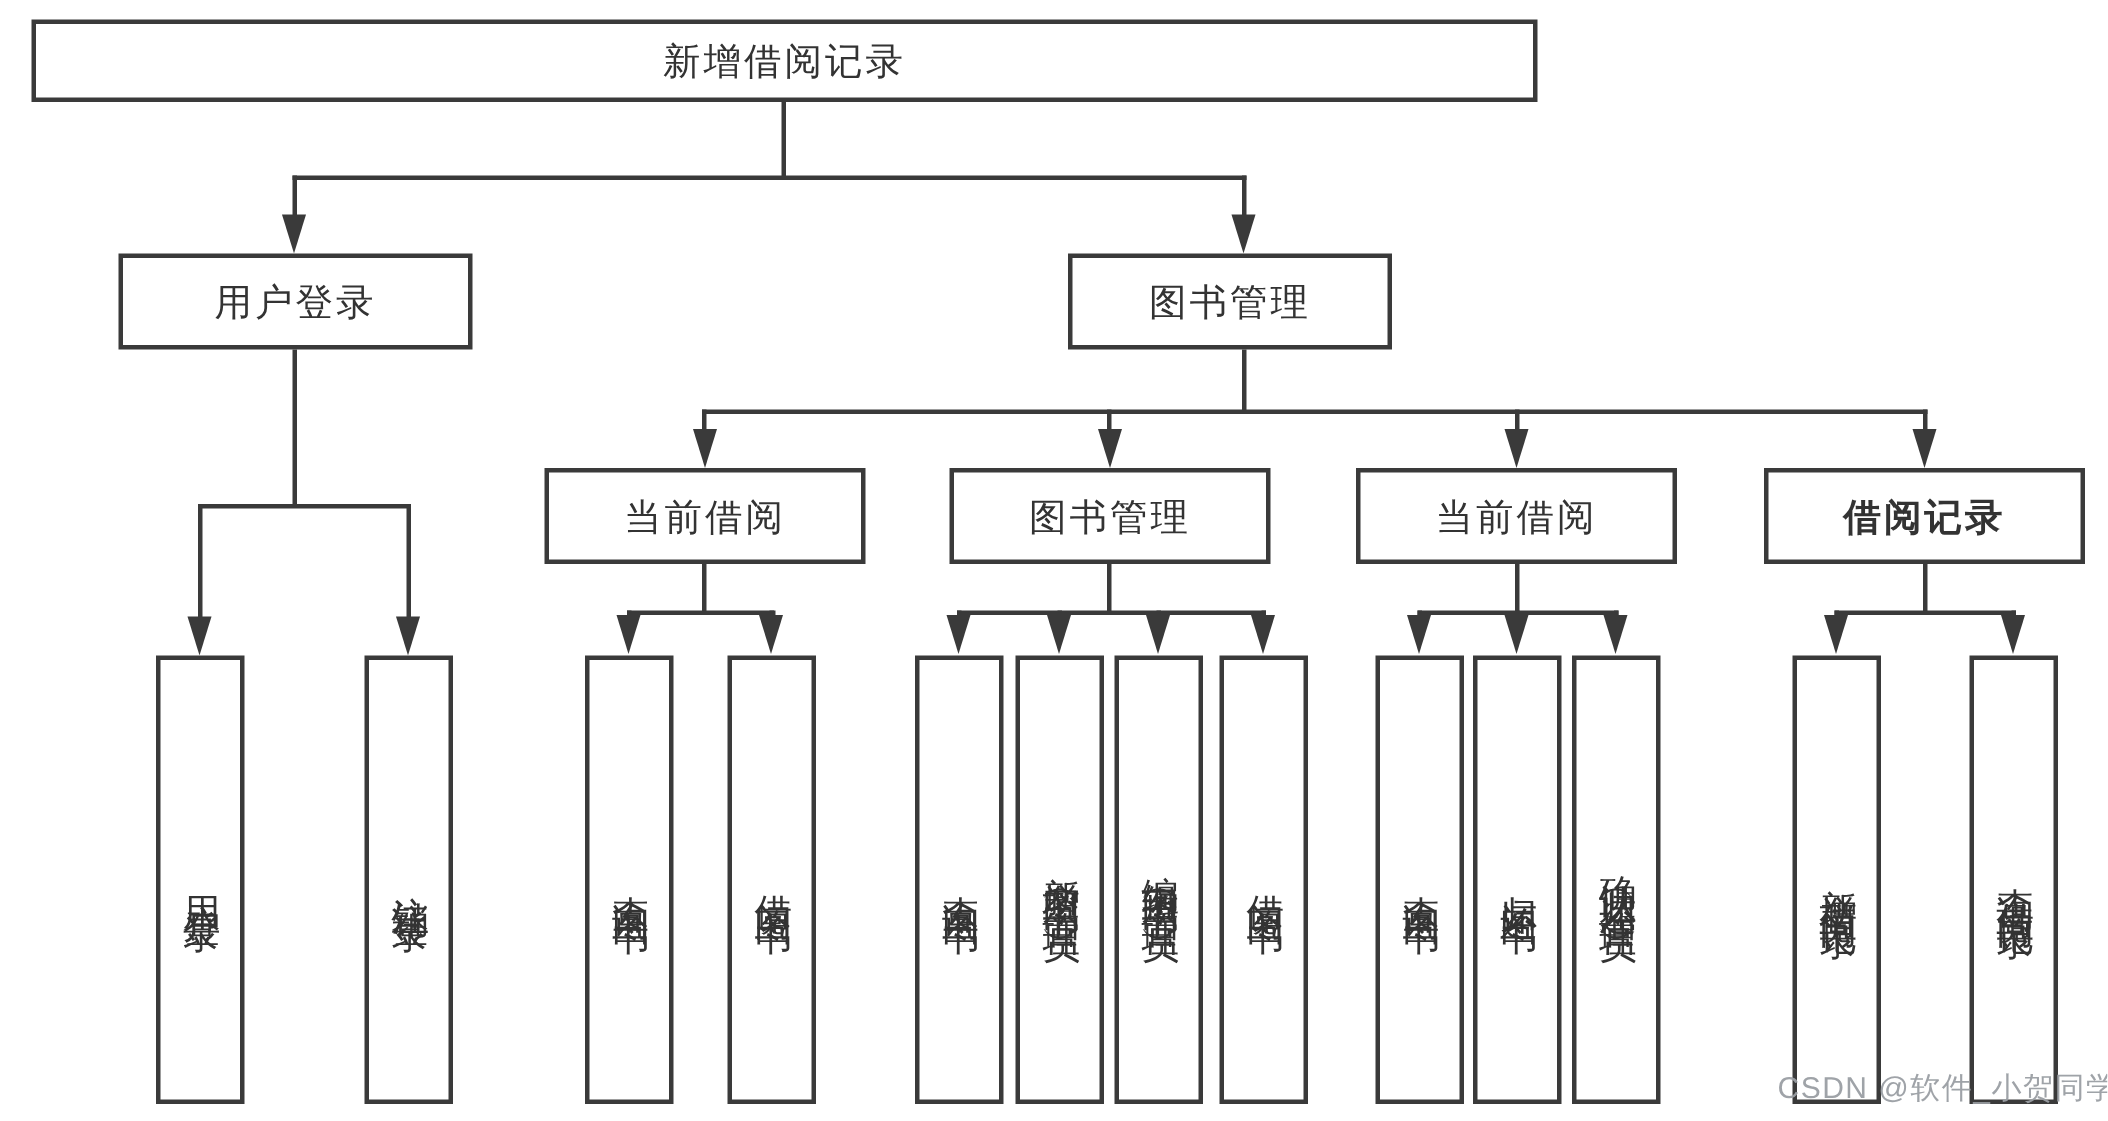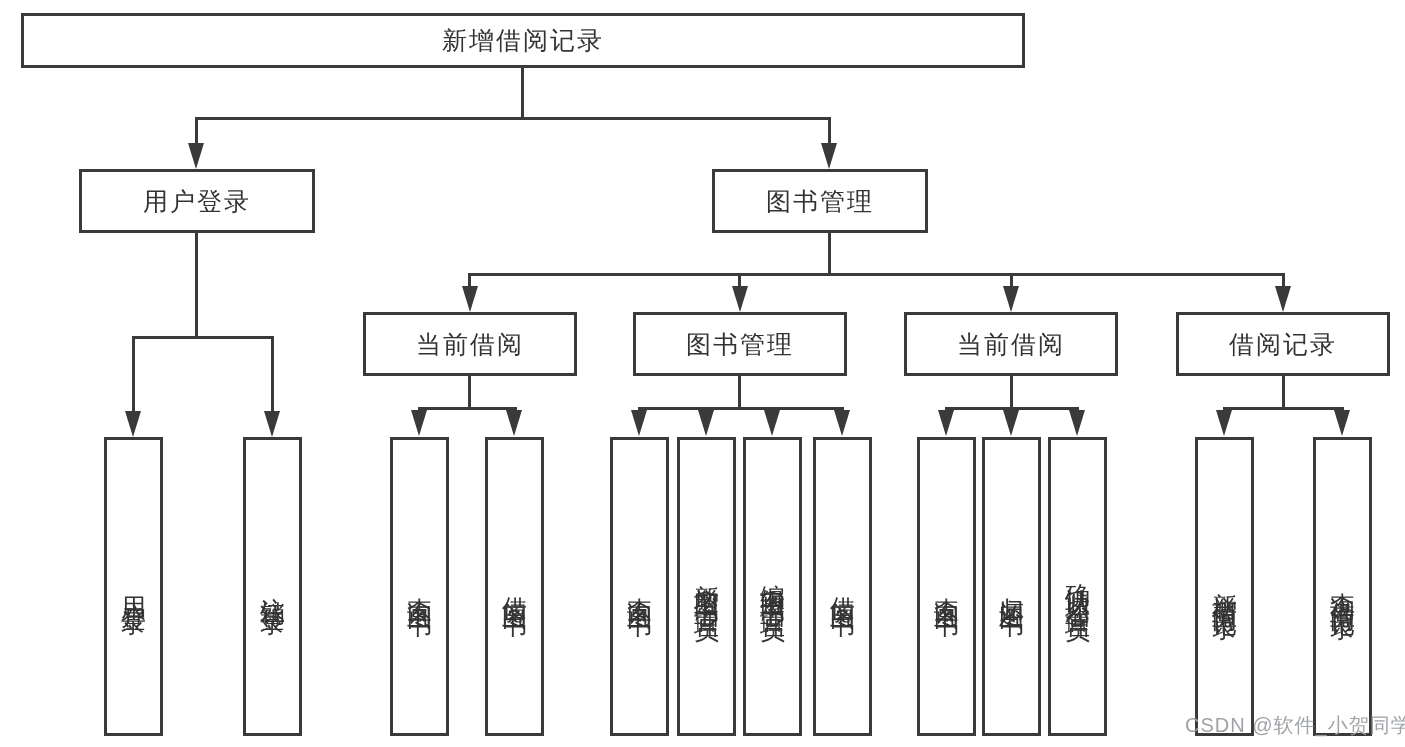--- a/index.html
+++ b/index.html
@@ -65,21 +65,21 @@
 
   
   #n-root   { left: 21px;  top: 13px;  width: 1004px; height: 55px; }
   
   #n-user   { left: 79px;  top: 169px; width: 236px; height: 64px; }
   #n-book   { left: 712px; top: 169px; width: 216px; height: 64px; }
   
   #n-rec    { left: 363px;  top: 312px; width: 214px; height: 64px; }
   #n-bor    { left: 633px;  top: 312px; width: 214px; height: 64px; }
   #n-cur    { left: 904px;  top: 312px; width: 214px; height: 64px; }
-  #n-rcd    { left: 1176px; top: 312px; width: 214px; height: 64px; }
+  #n-rcd    { left: 1176px; top: 312px; width: 214px; height: 64px; font-weight: bold; }
   
   .leaf { top: 437px; width: 59px; height: 299px; }
   #n-leaf-login    { left: 104px; }
   #n-leaf-logout   { left: 243px; }
   #n-leaf-recq     { left: 390px; }
   #n-leaf-recb     { left: 485px; }
   #n-leaf-borq     { left: 610px; }
   #n-leaf-boradd   { left: 677px; }
   #n-leaf-boredit  { left: 743px; }
   #n-leaf-borb     { left: 813px; }

